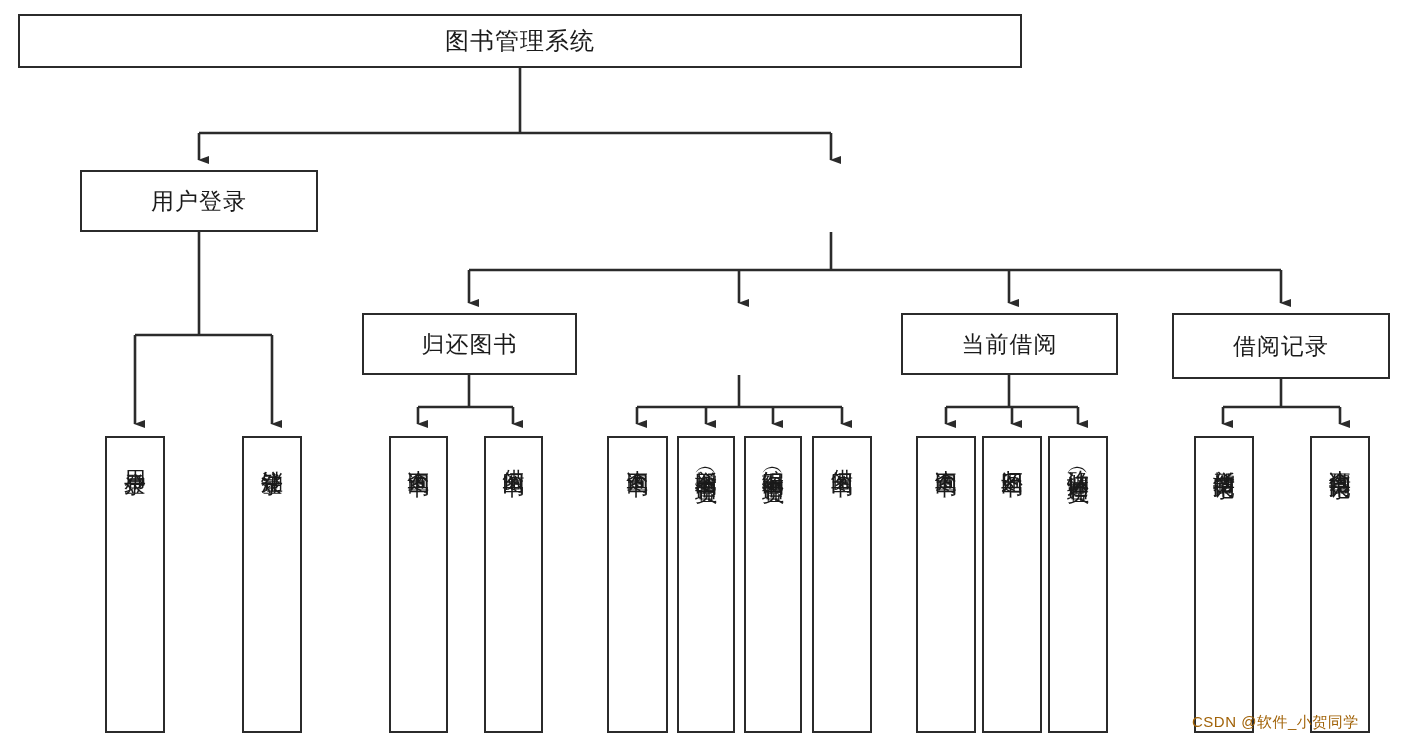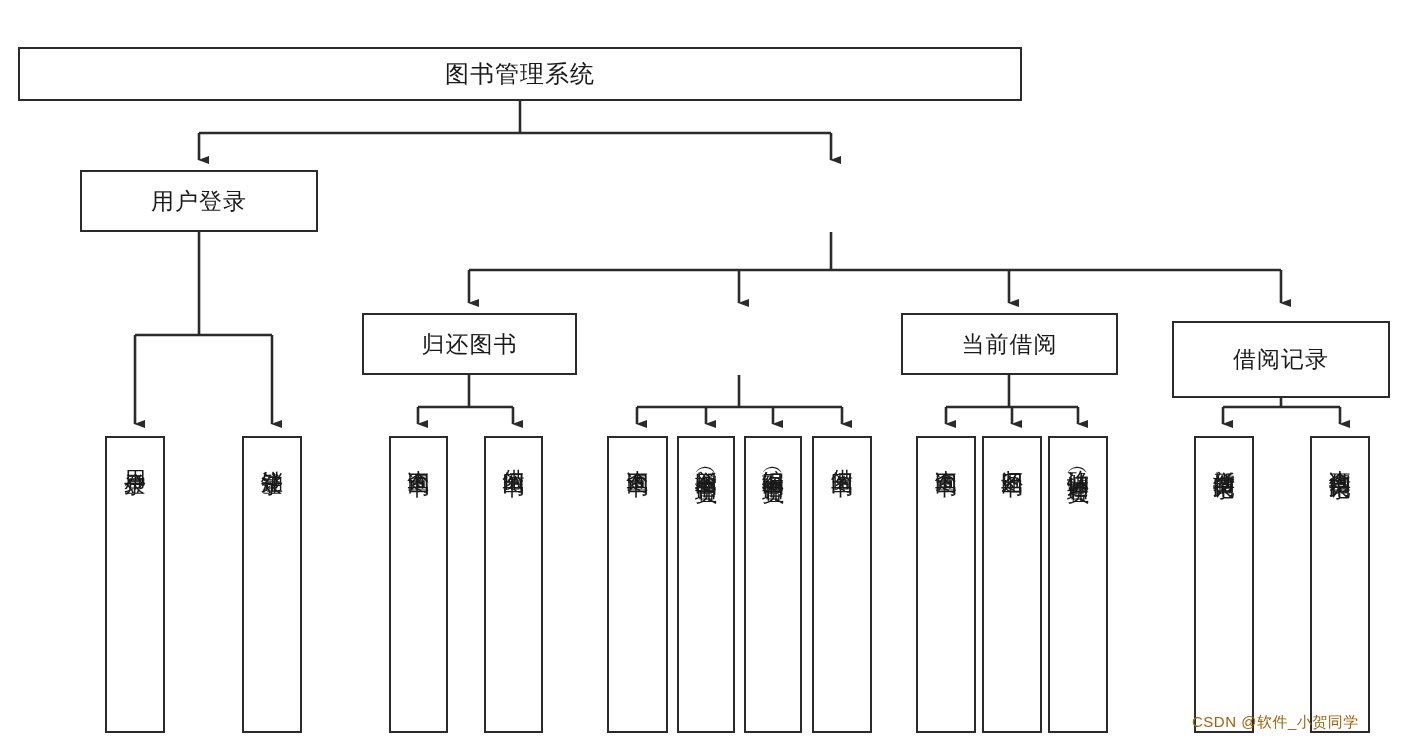--- a/index.html
+++ b/index.html
@@ -117,35 +117,35 @@
       <path d="M1012,407 L1012,424" marker-end="url(#arrow)"></path>
       <path d="M1078,407 L1078,424" marker-end="url(#arrow)"></path>
 
       <path d="M1281,375 L1281,407"></path>
       <path d="M1223,407 L1340,407"></path>
       <path d="M1223,407 L1223,424" marker-end="url(#arrow)"></path>
       <path d="M1340,407 L1340,424" marker-end="url(#arrow)"></path>
     </g>
   </svg>
 
-  <div class="node horiz root" style="left:18px; top:14px; width:1004px; height:54px;margin-top:33px;">
+  <div class="node horiz root" style="left:18px; top:14px; width:1004px; height:54px;">
     <span class="label">图书管理系统</span>
   </div>
 
   <div class="node horiz" style="left:80px; top:170px; width:238px; height:62px;">
     <span class="label">用户登录</span>
   </div>
 
   <div class="node horiz" style="left:362px; top:313px; width:215px; height:62px;">
     <span class="label">归还图书</span>
   </div>
   <div class="node horiz" style="left:901px; top:313px; width:217px; height:62px;">
     <span class="label">当前借阅</span>
   </div>
-  <div class="node horiz" style="left:1172px; top:321px; width:218px; height:77px;">
+  <div class="node horiz" style="left:1172px; top:313px; width:218px; height:66px;">
     <span class="label">借阅记录</span>
   </div>
 
   <div class="node vert" style="left:105px; top:436px; width:60px; height:297px;">
     <span class="label">用户登录</span>
   </div>
   <div class="node vert" style="left:242px; top:436px; width:60px; height:297px;">
     <span class="label">注销登录</span>
   </div>
 

